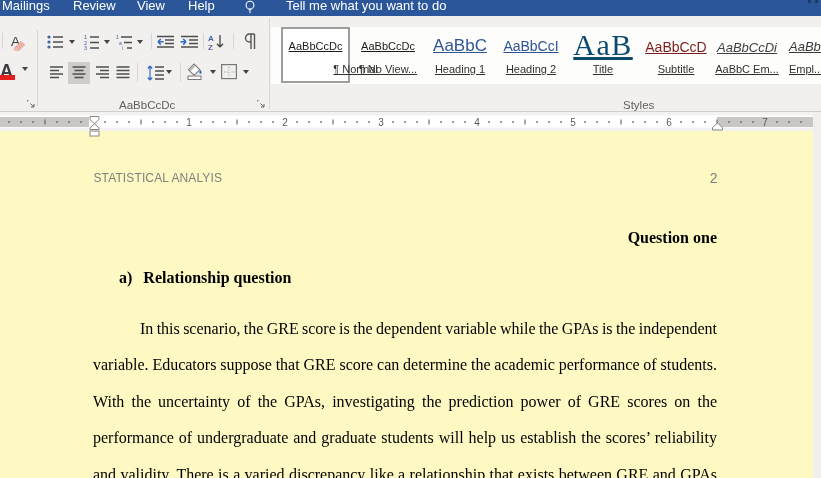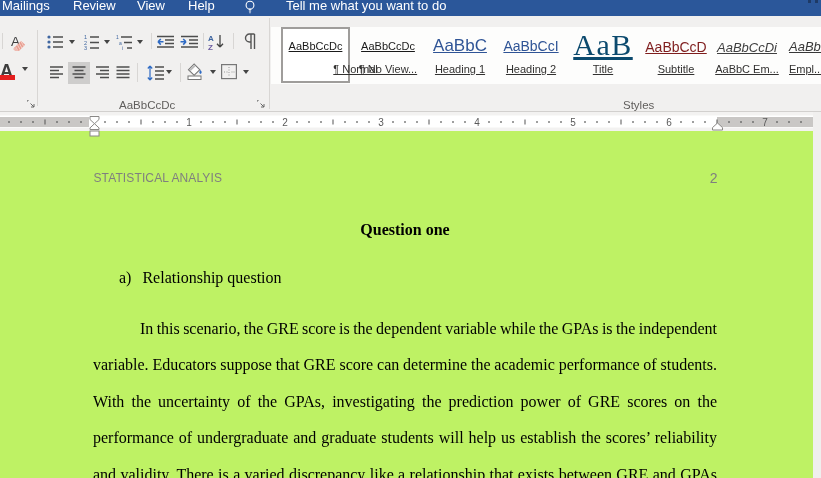--- a/index.html
+++ b/index.html
@@ -14,21 +14,21 @@
   .vsep{position:absolute;width:1px;background:#d8d6d4;}
   .grouplabel{position:absolute;color:#605e5c;font-size:11.5px;}
   .ddarrow{position:absolute;width:0;height:0;border-left:3.5px solid transparent;border-right:3.5px solid transparent;border-top:4px solid #444;}
   
   .stylebox{position:absolute;text-align:center;text-decoration:underline;}
   
   #rulerband{left:0;top:111.5px;width:813px;height:19.5px;background:#f3f2f1;}
   
   #scroll{left:813px;top:112px;width:8px;height:366px;background:#f0efee;}
   
-  #page{left:0;top:131px;width:813px;height:347px;background:#bef264;}
+  #page{left:0;top:131px;width:813px;height:347px;background:#fef9c3;}
   .doctext{font-family:"Liberation Serif",serif;color:#000;}
   .jline{text-align:justify;text-align-last:justify;height:36.55px;word-spacing:-1.3px;}
 </style>
 </head>
 <body>
 <div class="abs" id="titlebar">
   <span class="menuitem" style="left:2px;">Mailings</span>
   <span class="menuitem" style="left:73px;">Review</span>
   <span class="menuitem" style="left:137px;">View</span>
   <span class="menuitem" style="left:188px;">Help</span>
@@ -298,22 +298,22 @@
     <text x="765" y="13.5" font-size="10" font-family="Liberation Sans" fill="#595959" text-anchor="middle">7</text>
   </g>
 </svg>
 
 <div class="abs" id="scroll"></div>
 
 <div class="abs" id="page">
   <div class="abs doctext" style="left:93.5px;top:0px;width:624px;font-size:12px;letter-spacing:0.12px;font-family:'Liberation Sans',sans-serif;color:#7f7f7f;top:39.5px;">STATISTICAL ANALYIS
     <span style="position:absolute;right:0;top:-0.5px;font-size:14px;letter-spacing:0;">2</span>
   </div>
-  <div class="abs doctext" style="left:93px;top:90px;width:624px;text-align:center;font-weight:bold;font-size:16px;">Question one</div>
-  <div class="abs doctext" style="left:119px;top:138px;font-weight:normal;font-size:16px;">a)<span style="margin-left:11px;">Relationship question</span></div>
+  <div class="abs doctext" style="left:93px;top:98px;width:624px;text-align:right;font-weight:bold;font-size:16px;">Question one</div>
+  <div class="abs doctext" style="left:119px;top:138px;font-weight:bold;font-size:16px;">a)<span style="margin-left:11px;">Relationship question</span></div>
   <div class="abs doctext" style="left:93px;top:179.5px;width:624px;font-size:16px;line-height:36.55px;">
     <div class="jline"><span style="display:inline-block;width:47px;"></span>In this scenario, the GRE score is the dependent variable while the GPAs is the independent</div>
     <div class="jline">variable. Educators suppose that GRE score can determine the academic performance of students.</div>
     <div class="jline">With the uncertainty of the GPAs, investigating the prediction power of GRE scores on the</div>
     <div class="jline">performance of undergraduate and graduate students will help us establish the scores’ reliability</div>
     <div class="jline">and validity. There is a varied discrepancy like a relationship that exists between GRE and GPAs</div>
   </div>
 </div>
 
 <svg class="abs" style="left:86px;top:112px;" width="20" height="26" viewBox="0 0 20 26">

